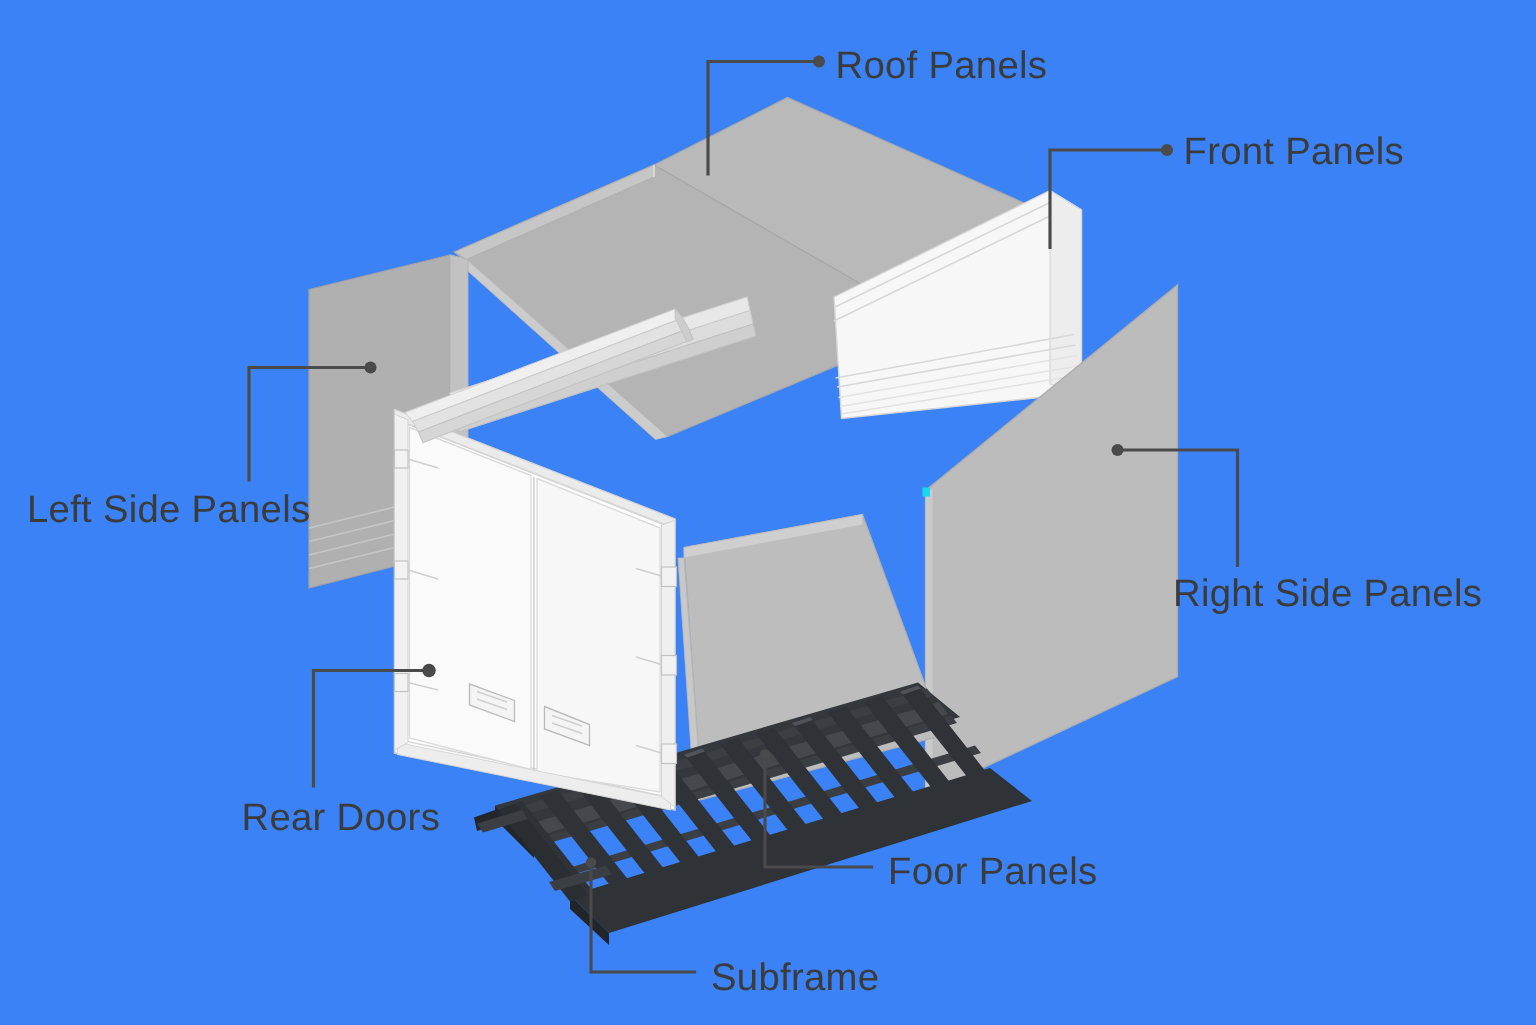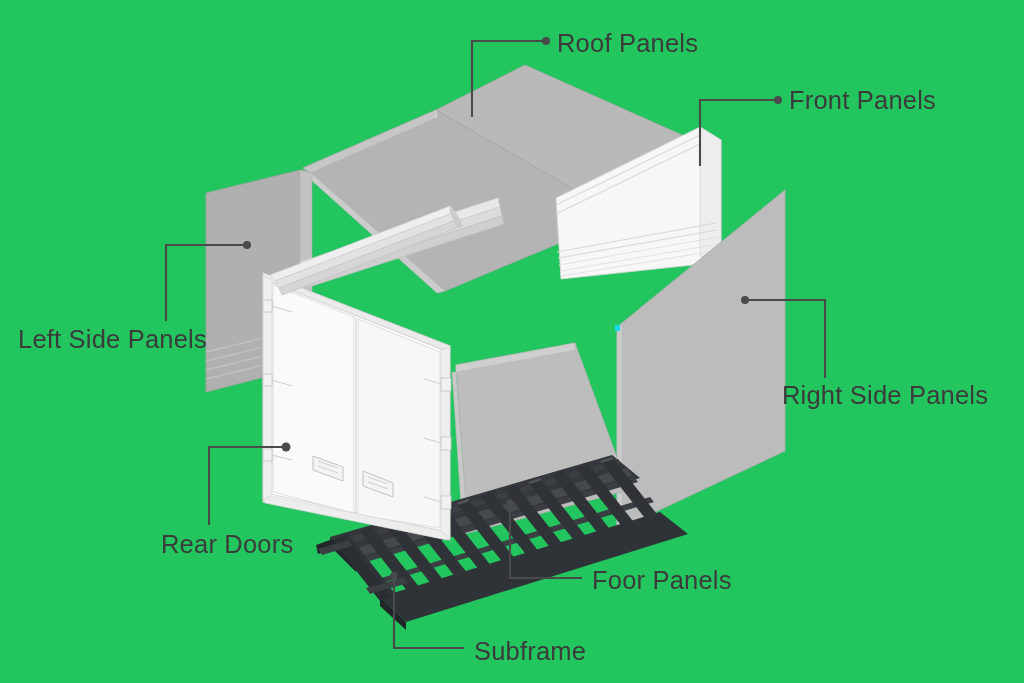--- a/index.html
+++ b/index.html
@@ -8,21 +8,21 @@
     padding: 0;
     background: #ffffff;
   }
   body {
     font-family: "Liberation Sans", sans-serif;
   }
   #stage {
     position: relative;
     width: 1024px;
     height: 683px;
-    background: #22c55e;
+    background: #3b82f6;
     overflow: hidden;
   }
   #diagram-svg {
     position: absolute;
     left: 0;
     top: 0;
     width: 1024px;
     height: 683px;
   }
   .callout-label {

